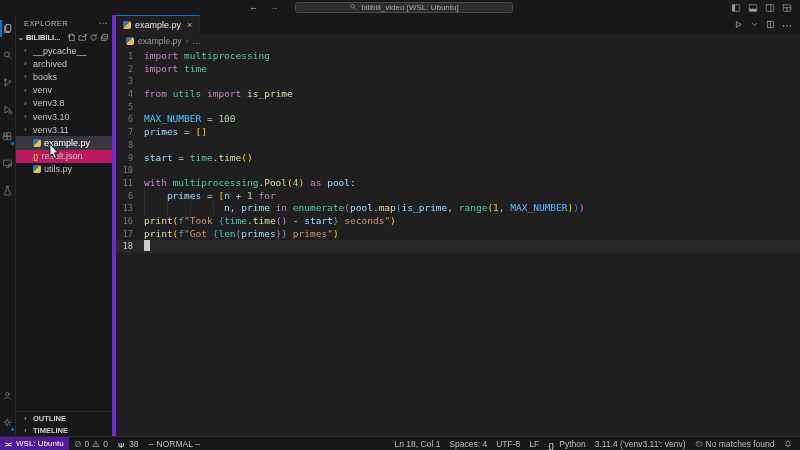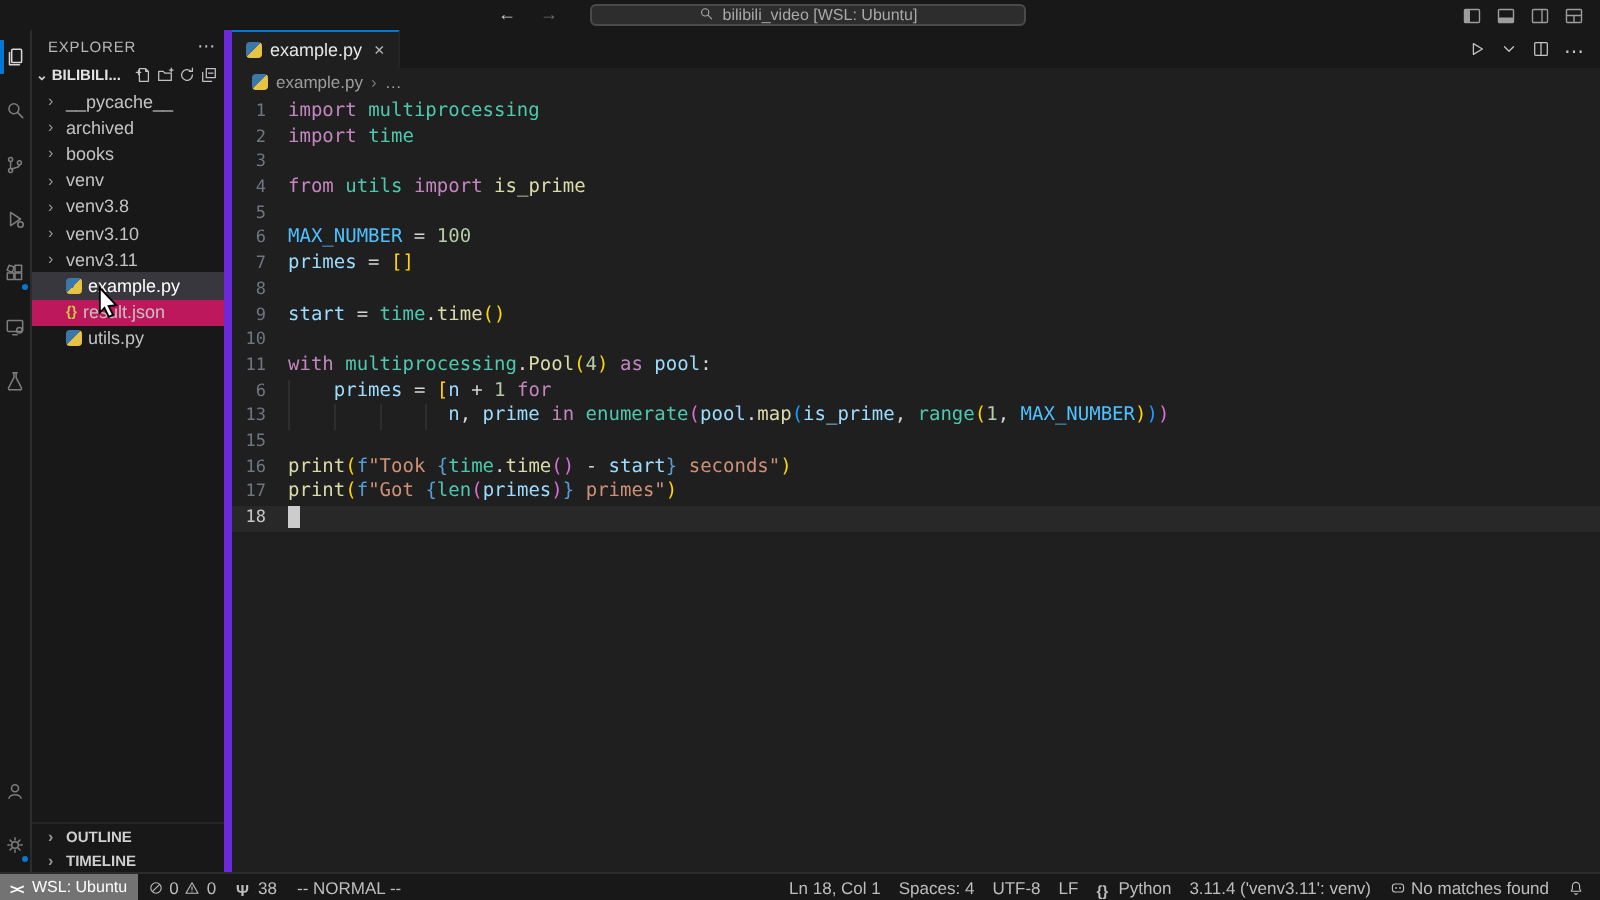--- a/index.html
+++ b/index.html
@@ -79,21 +79,21 @@
   .cursor{display:inline-block;width:5.6px;height:10.5px;background:#cccccc;vertical-align:-1.5px}
   .tk-kw{color:#C586C0}.tk-mod{color:#4EC9B0}.tk-fn{color:#DCDCAA}.tk-var{color:#9CDCFE}
   .tk-const{color:#4FC1FF}.tk-num{color:#B5CEA8}.tk-str{color:#CE9178}.tk-fs{color:#569CD6}
   .tk-pl{color:#d4d4d4}.tk-b1{color:#FFD700}.tk-b2{color:#DA70D6}.tk-b3{color:#179FFF}
 
   
   .statusbar{height:14px;background:#181818;border-top:1px solid #2b2b2b;display:flex;
     align-items:center;font-size:8.5px;color:#bdbdbd;flex:none}
   .seg{display:flex;align-items:center;gap:3px;padding:0 5px;height:100%;white-space:nowrap}
   .seg .icon{width:8px;height:8px}
-  .seg.remote{background:#737373;color:#ffffff;font-size:8px}
+  .seg.remote{background:#4c1d95;color:#ffffff;font-size:8px}
   .txticon{font-size:7px;font-weight:bold;line-height:1}
   .remote .txticon{letter-spacing:-1px}
   .sb-right{margin-left:auto;display:flex;align-items:center;height:100%;padding-right:4px}
   .sb-right .seg{padding:0 4.5px;gap:3px}
 
   .icon svg{width:100%;height:100%;display:block}
 
   
   .mouse{position:absolute;left:49px;top:143px;z-index:50;width:11px;height:15px;pointer-events:none}
 </style>
@@ -357,21 +357,20 @@
           <div class="code-line"><span class="ln">4</span><span class="lc"><span class="tk-kw">from</span><span class="tk-pl"> </span><span class="tk-mod">utils</span><span class="tk-pl"> </span><span class="tk-kw">import</span><span class="tk-pl"> </span><span class="tk-fn">is_prime</span></span></div>
           <div class="code-line"><span class="ln">5</span><span class="lc"></span></div>
           <div class="code-line"><span class="ln">6</span><span class="lc"><span class="tk-const">MAX_NUMBER</span><span class="tk-pl"> = </span><span class="tk-num">100</span></span></div>
           <div class="code-line"><span class="ln">7</span><span class="lc"><span class="tk-var">primes</span><span class="tk-pl"> = </span><span class="tk-b1">[]</span></span></div>
           <div class="code-line"><span class="ln">8</span><span class="lc"></span></div>
           <div class="code-line"><span class="ln">9</span><span class="lc"><span class="tk-var">start</span><span class="tk-pl"> = </span><span class="tk-mod">time</span><span class="tk-pl">.</span><span class="tk-fn">time</span><span class="tk-b1">()</span></span></div>
           <div class="code-line"><span class="ln">10</span><span class="lc"></span></div>
           <div class="code-line"><span class="ln">11</span><span class="lc"><span class="tk-kw">with</span><span class="tk-pl"> </span><span class="tk-mod">multiprocessing</span><span class="tk-pl">.</span><span class="tk-fn">Pool</span><span class="tk-b1">(</span><span class="tk-num">4</span><span class="tk-b1">)</span><span class="tk-pl"> </span><span class="tk-kw">as</span><span class="tk-pl"> </span><span class="tk-var">pool</span><span class="tk-pl">:</span></span></div>
           <div class="code-line g1"><span class="ln">6</span><span class="lc"><span class="tk-pl">    </span><span class="tk-var">primes</span><span class="tk-pl"> = </span><span class="tk-b1">[</span><span class="tk-var">n</span><span class="tk-pl"> + </span><span class="tk-num">1</span><span class="tk-pl"> </span><span class="tk-kw">for</span></span></div>
           <div class="code-line g4"><span class="ln">13</span><span class="lc"><span class="tk-pl">              </span><span class="tk-var">n</span><span class="tk-pl">, </span><span class="tk-var">prime</span><span class="tk-pl"> </span><span class="tk-kw">in</span><span class="tk-pl"> </span><span class="tk-mod">enumerate</span><span class="tk-b2">(</span><span class="tk-var">pool</span><span class="tk-pl">.</span><span class="tk-fn">map</span><span class="tk-b3">(</span><span class="tk-var">is_prime</span><span class="tk-pl">, </span><span class="tk-mod">range</span><span class="tk-b1">(</span><span class="tk-num">1</span><span class="tk-pl">, </span><span class="tk-const">MAX_NUMBER</span><span class="tk-b1">)</span><span class="tk-b3">)</span><span class="tk-b2">)</span></span></div>
-          <div class="code-line"><span class="ln">15</span><span class="lc"></span></div>
           <div class="code-line"><span class="ln">16</span><span class="lc"><span class="tk-fn">print</span><span class="tk-b1">(</span><span class="tk-fs">f</span><span class="tk-str">"Took </span><span class="tk-fs">{</span><span class="tk-mod">time</span><span class="tk-pl">.</span><span class="tk-fn">time</span><span class="tk-b2">()</span><span class="tk-pl"> - </span><span class="tk-var">start</span><span class="tk-fs">}</span><span class="tk-str"> seconds"</span><span class="tk-b1">)</span></span></div>
           <div class="code-line"><span class="ln">17</span><span class="lc"><span class="tk-fn">print</span><span class="tk-b1">(</span><span class="tk-fs">f</span><span class="tk-str">"Got </span><span class="tk-fs">{</span><span class="tk-mod">len</span><span class="tk-b2">(</span><span class="tk-var">primes</span><span class="tk-b2">)</span><span class="tk-fs">}</span><span class="tk-str"> primes"</span><span class="tk-b1">)</span></span></div>
           <div class="code-line active"><span class="ln">18</span><span class="lc"><span class="cursor"></span></span></div>
         </div>
     </div>
   </div>
 
   <div class="statusbar">
     <div id="sb-left" style="display:flex;height:100%;align-items:center">
         <div class="seg remote">

